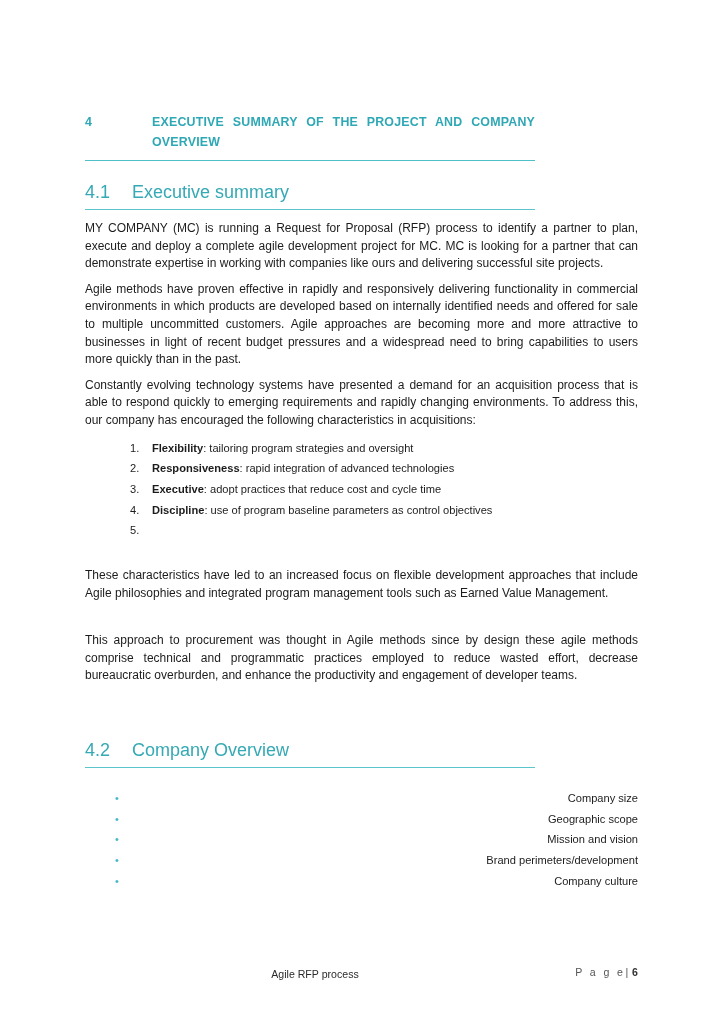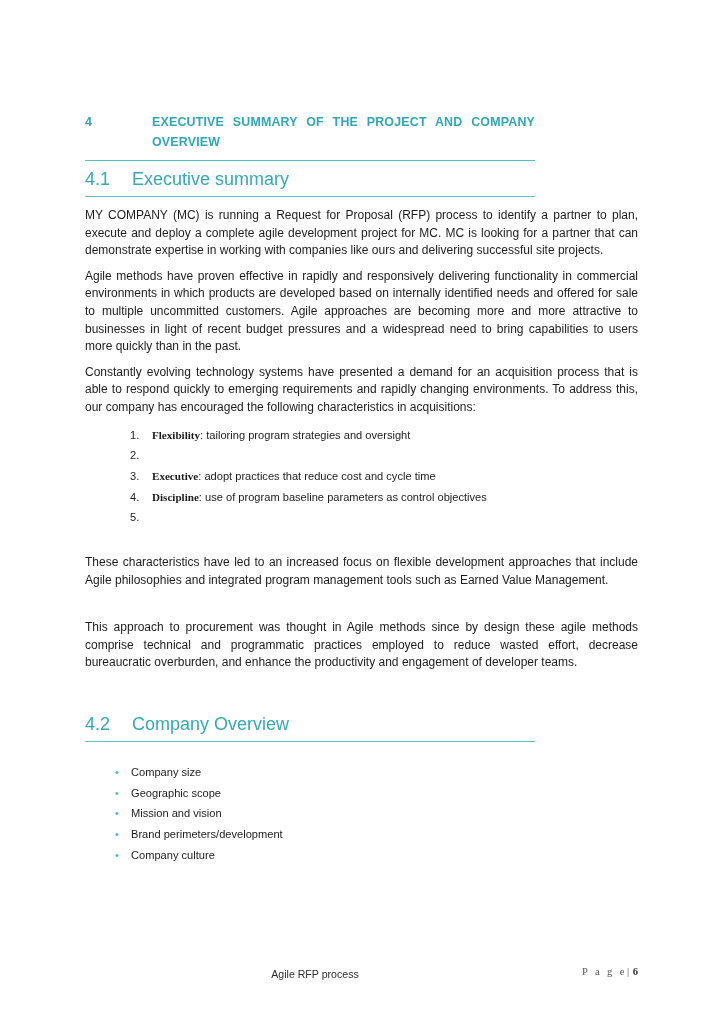--- a/index.html
+++ b/index.html
@@ -80,21 +80,21 @@
     align-items: baseline;
     color: #35a9b4;
     font-size: 18px;
     font-weight: normal;
     line-height: 21px;
   }
   .h2-num {
     width: 47px;
     flex: 0 0 47px;
   }
-  .h2-text { flex: 1 1 auto; }
+  .h2-text { flex: 1 1 auto; margin-top: 13px; }
 
   
   p.body {
     font-size: 12px;
     line-height: 17.6px;
     color: #1c1c1c;
     text-align: justify;
     margin: 0;
   }
 
@@ -113,21 +113,20 @@
   ol.numlist > li .num {
     width: 22px;
     flex: 0 0 22px;
     margin-left: 45px;
   }
   ol.numlist > li .itemtext {
     flex: 1 1 auto;
   }
   ol.numlist > li .itemtext b {
     font-weight: bold;
-    font-family: Liberation Serif, serif;
   }
 
   
   ul.bullist {
     list-style: none;
     margin: 0;
     padding: 0;
   }
   ul.bullist > li {
     display: flex;
@@ -139,20 +138,21 @@
   ul.bullist > li .dot {
     width: 16px;
     flex: 0 0 16px;
     margin-left: 30px;
     color: #45b9c4;
     font-size: 11px;
     line-height: 20.7px;
   }
   ul.bullist > li .bultext {
     flex: 1 1 auto;
+    text-align: right;
   }
 
   
   p.guidance {
     font-size: 10.3px;
     line-height: 16.6px;
     font-style: italic;
     color: #1c1c1c;
     margin: 0;
     text-align: left;
@@ -175,21 +175,20 @@
     width: 460px;
     text-align: center;
     color: #2b2b2b;
   }
   .footer-right {
     position: absolute;
     right: 0;
     top: 0;
     text-align: left;
     color: #555555;
-    font-family: Liberation Serif, serif;
   }
   .footer-right .pg {
     letter-spacing: 2.4px;
   }
   .footer-right .sep {
     letter-spacing: 1px;
   }
   .footer-right .pnum {
     font-weight: bold;
     color: #333333;
@@ -237,20 +236,21 @@
 
     <div class="sp-8"></div>
 
     <ol class="numlist">
       <li>
         <span class="num">1.</span>
         <span class="itemtext"><b>Flexibility</b><span>: tailoring program strategies and oversight</span></span>
       </li>
       <li>
         <span class="num">2.</span>
+        <span class="itemtext"><b>Responsiveness</b><span>: rapid integration of advanced technologies</span></span>
       </li>
       <li>
         <span class="num">3.</span>
         <span class="itemtext"><b>Executive</b><span>: adopt practices that reduce cost and cycle time</span></span>
       </li>
       <li>
         <span class="num">4.</span>
         <span class="itemtext"><b>Discipline</b><span>: use of program baseline parameters as control objectives</span></span>
       </li>
       <li>

